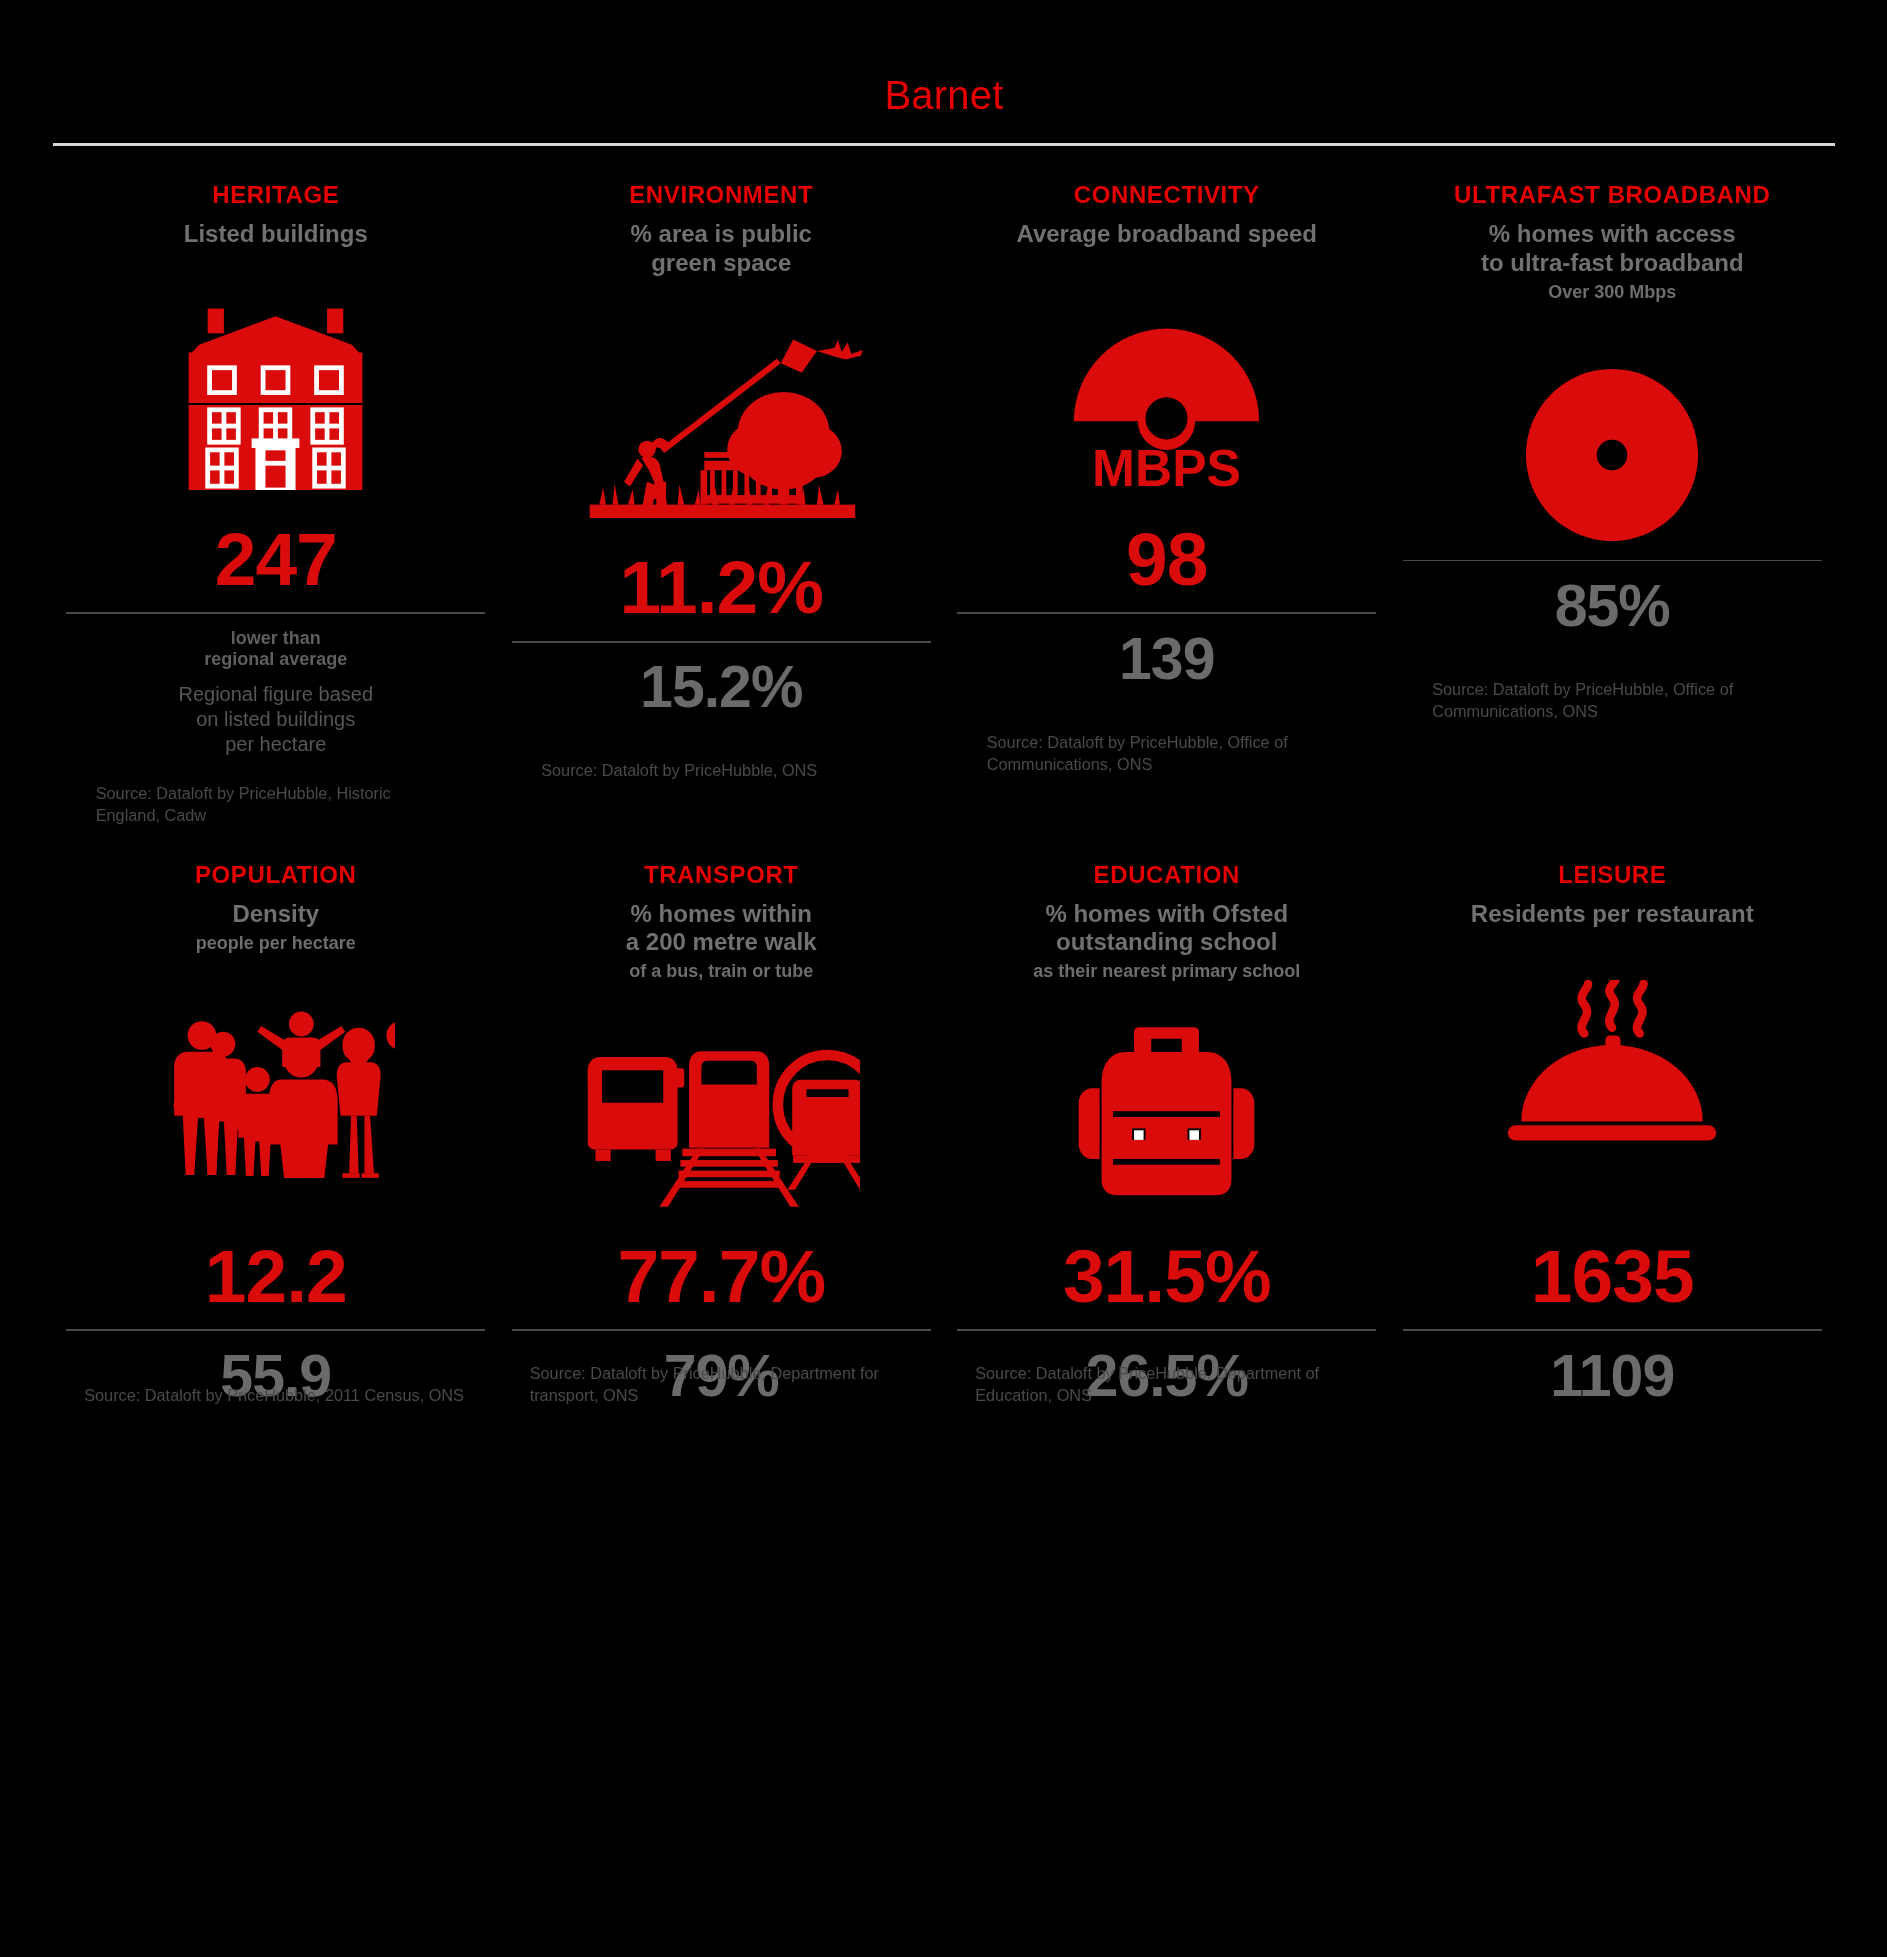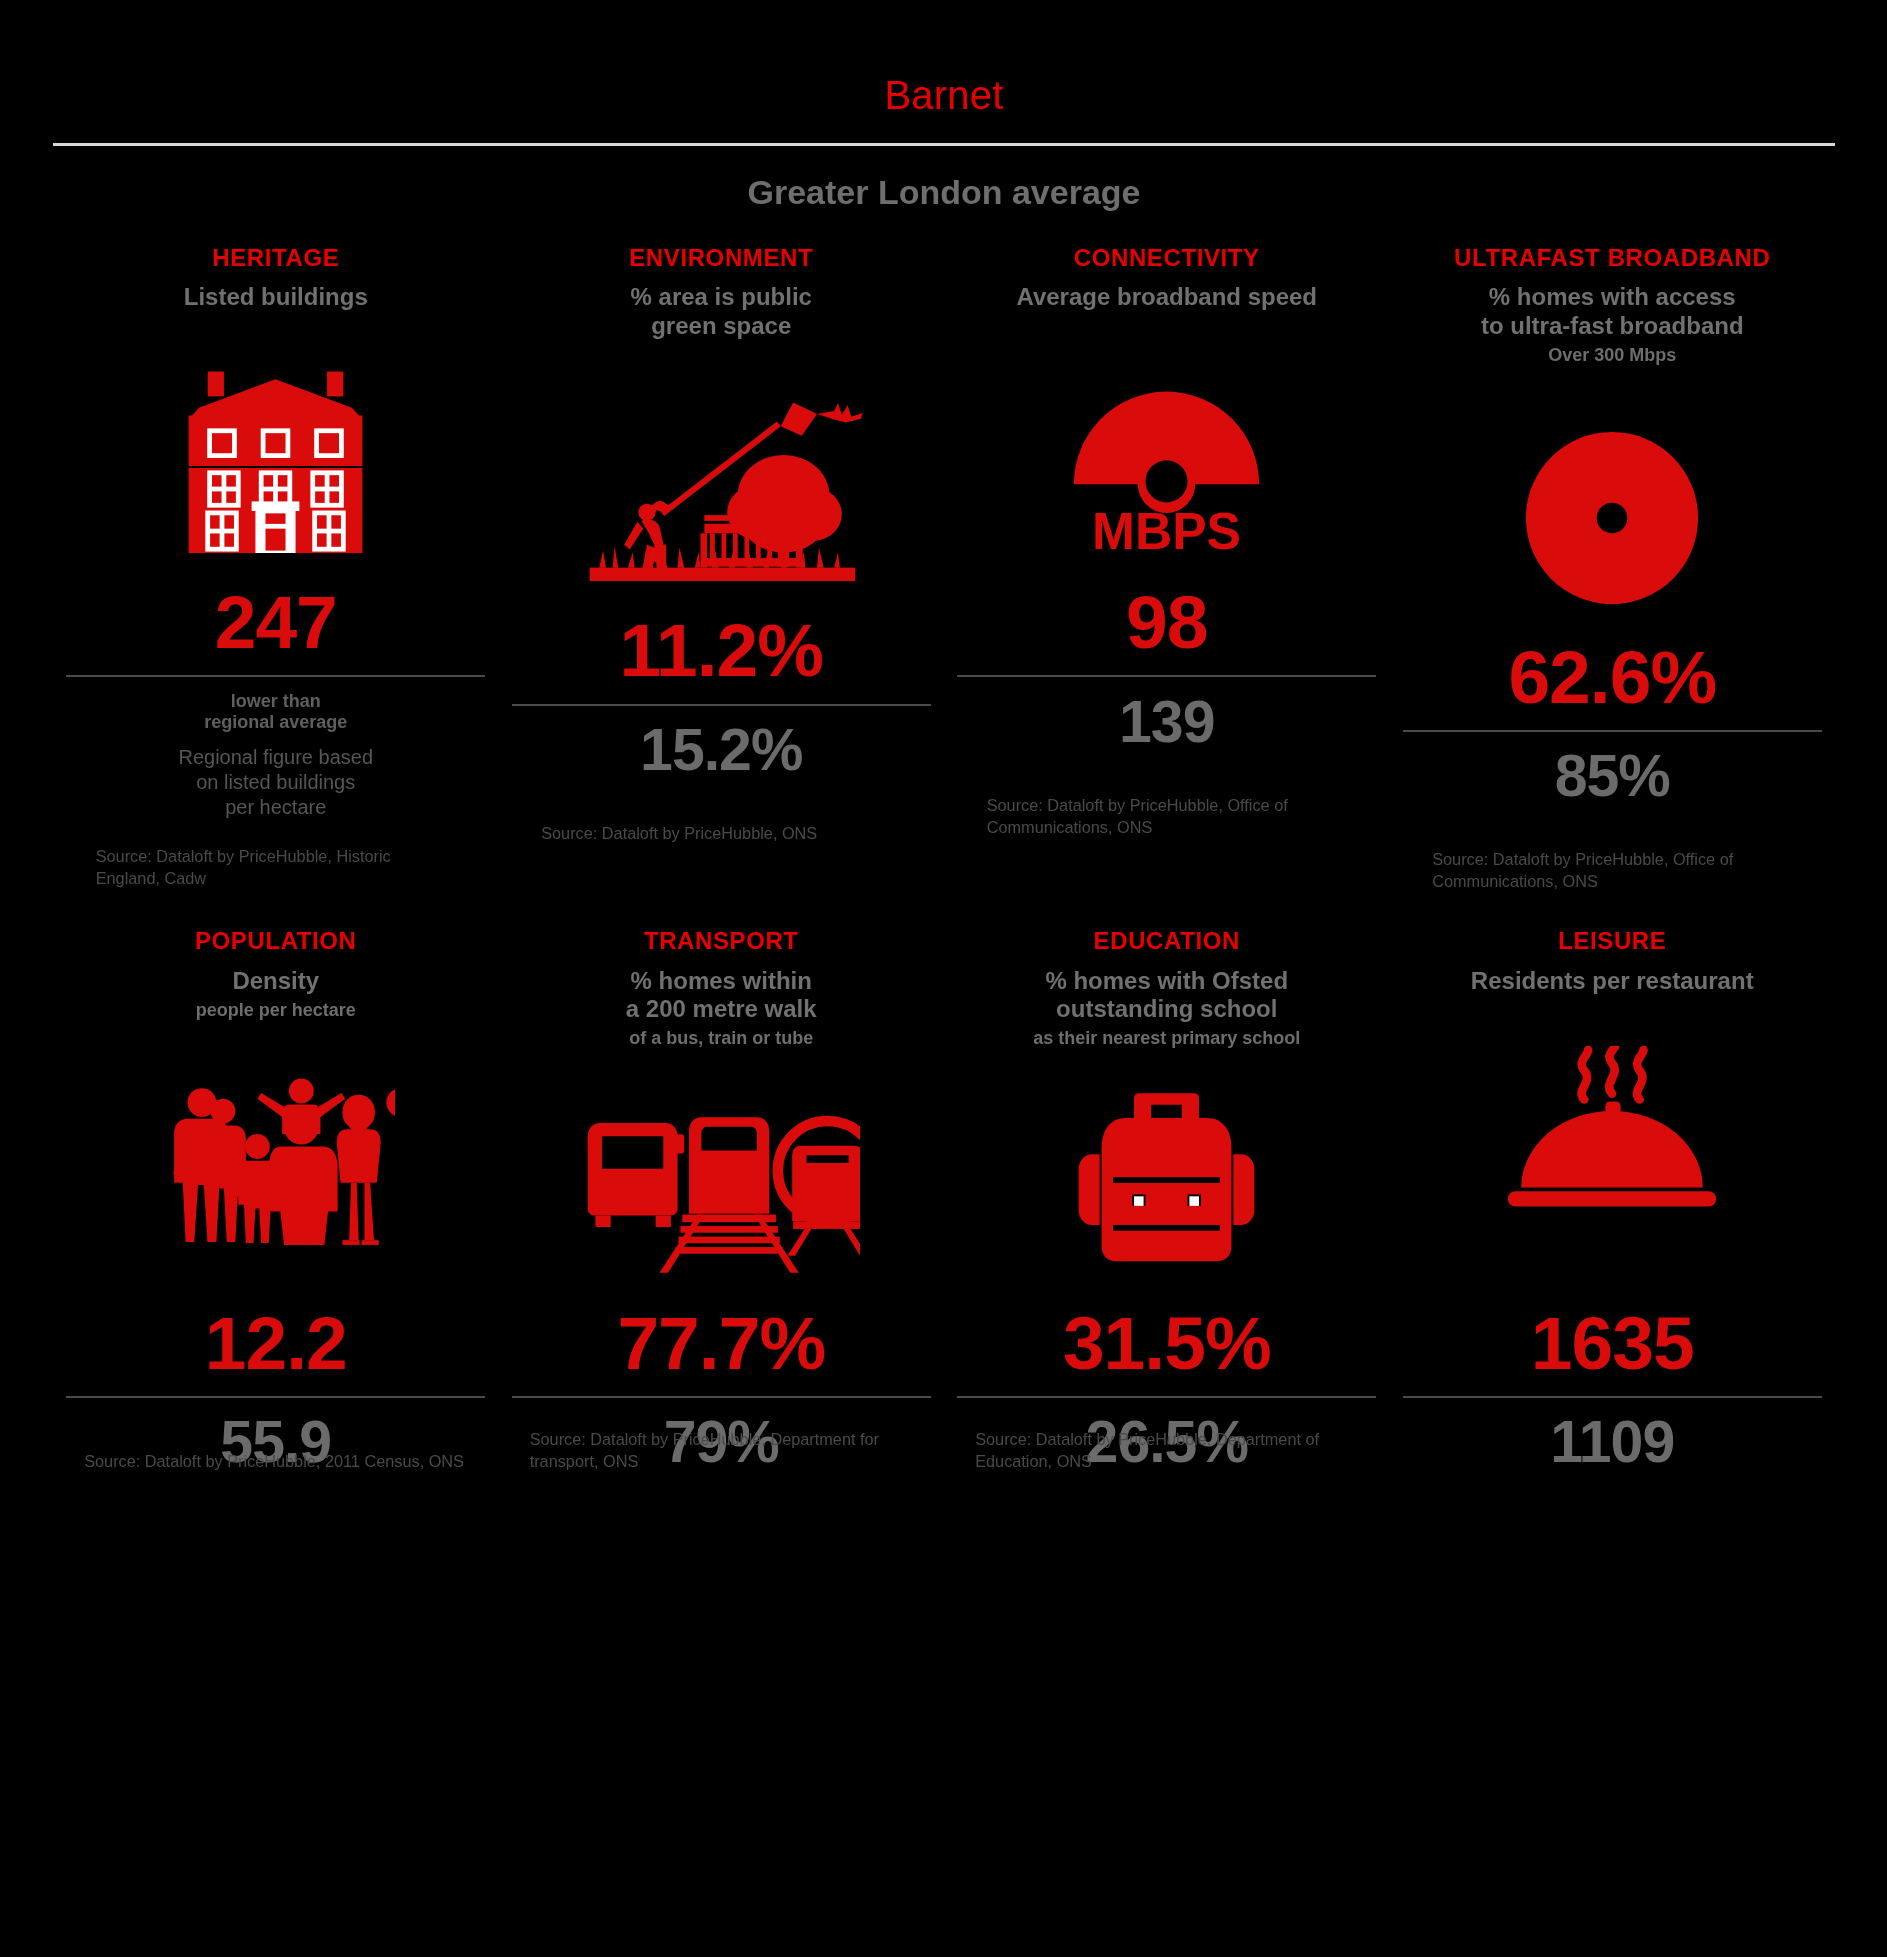--- a/index.html
+++ b/index.html
@@ -89,21 +89,20 @@
   .row2 .cell { min-height: 535px; }
 </style>
 </head>
 <body>
 
 <div class="page">
 
   <div class="header">
     <div class="title">Barnet</div>
     <div class="rule-main"></div>
-    <div class="subtitle">Greater London average</div>
   </div>
 
   <div class="grid row1">
 
     <div class="cell">
       <div class="cat">HERITAGE</div>
       <div class="desc">Listed buildings</div>
       <div class="icon-box">
         <svg width="201" height="191" viewBox="0 0 210 200">
           <g fill="#d90b0b">
@@ -223,21 +222,20 @@
       <div class="cat">ULTRAFAST BROADBAND</div>
       <div class="desc" style="white-space:pre-line">% homes with access
 to ultra-fast broadband</div>
       <div class="desc-small">Over 300 Mbps</div>
       <div class="icon-box">
         <svg width="182" height="177" viewBox="0 0 190 185">
           <circle cx="95" cy="92" r="90" fill="#d90b0b"></circle>
           <circle cx="95" cy="92" r="16" fill="#000000"></circle>
         </svg>
       </div>
-      <div class="value">62.6%</div>
       <div class="sep"></div>
       <div class="avg">85%</div>
       <div class="source r1" style="margin-top:42px">Source: Dataloft by PriceHubble, Office of Communications, ONS</div>
     </div>
   </div>
 
   <div class="grid row2">
 
     <div class="cell">
       <div class="cat">POPULATION</div>

